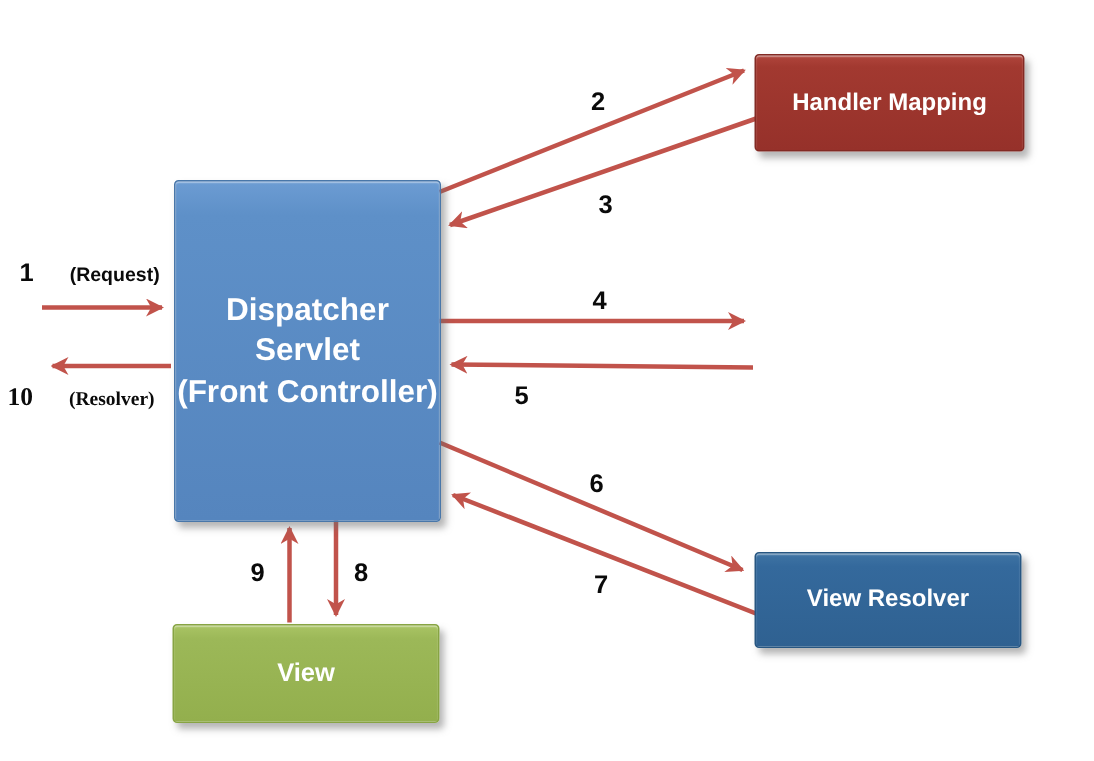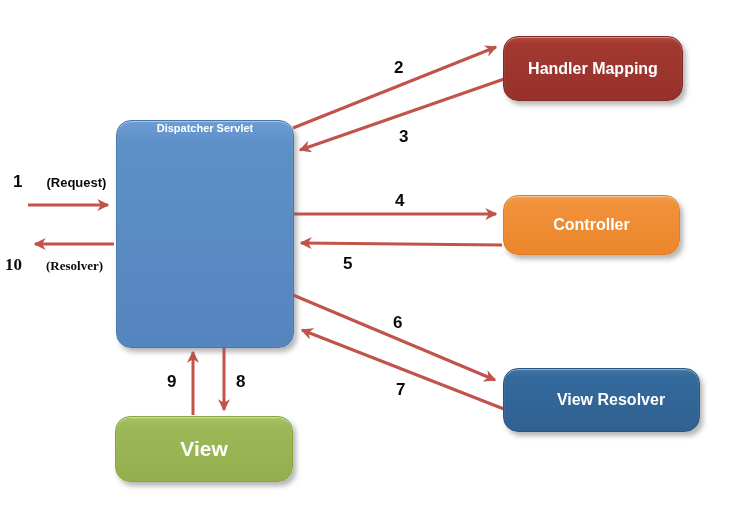--- a/index.html
+++ b/index.html
@@ -23,53 +23,51 @@
   }
   .node {
     position: absolute;
     display: flex;
     align-items: center;
     justify-content: center;
     text-align: center;
     color: #ffffff;
     font-weight: bold;
     font-size: 16px;
-    border-radius: 15px;
+    border-radius: 3px;
     box-shadow: 3px 4px 5px rgba(110,110,110,0.5), inset 0 1px 1px rgba(255,255,255,0.45);
   }
   .node-dispatcher {
     left: 116px; top: 120px; width: 176px; height: 226px;
     background: linear-gradient(180deg, #6C9CD3 0%, #5E90C8 10%, #5585BE 100%);
     border: 1px solid #4977A9;
-    font-size: 11px;
+    font-size: 21px;
     line-height: 1.3;
     flex-direction: column;
-    justify-content: space-between;
   }
   .node-handler {
     left: 503px; top: 36px; width: 178px; height: 63px;
     background: linear-gradient(180deg, #B0453C 0%, #A23930 12%, #96312A 100%);
     border: 1px solid #822A24;
   }
   .node-controller {
     left: 503px; top: 195px; width: 175px; height: 58px;
     background: linear-gradient(180deg, #F29C49 0%, #F0913B 14%, #EC8629 100%);
     border: 1px solid #D97E2B;
   }
   .node-viewresolver {
     left: 503px; top: 368px; width: 176px; height: 62px;
     background: linear-gradient(180deg, #3F74A4 0%, #34699C 14%, #2F6191 100%);
     border: 1px solid #275681;
-    padding-left: 19px;
   }
   .node-view {
     left: 115px; top: 416px; width: 176px; height: 64px;
     background: linear-gradient(180deg, #A9C464 0%, #9CB858 14%, #93AF4D 100%);
     border: 1px solid #87A443;
-    font-size: 21px;
+    font-size: 17px;
   }
   .step-label {
     position: absolute;
     display: flex;
     align-items: baseline;
     gap: 5px;
     color: #0a0a0a;
     white-space: nowrap;
   }
   .step-number {
@@ -113,29 +111,27 @@
       <line x1="293" y1="295" x2="495" y2="380" marker-end="url(#ah)"></line>
       <line x1="509" y1="411" x2="302" y2="330" marker-end="url(#ah)"></line>
       <line x1="224" y1="347" x2="224" y2="410" marker-end="url(#ah)"></line>
       <line x1="193" y1="415" x2="193" y2="352" marker-end="url(#ah)"></line>
       <line x1="114" y1="244" x2="35" y2="244" marker-end="url(#ah)"></line>
     </g>
   </svg>
 
   <div class="node node-dispatcher">
     <span>Dispatcher Servlet</span>
+    <span>(Front Controller)</span>
   </div>
 
   <div class="node node-handler">
     <span>Handler Mapping</span>
   </div>
 
-  <div class="node node-controller">
-    <span>Controller</span>
-  </div>
 
   <div class="node node-viewresolver">
     <span>View Resolver</span>
   </div>
 
   <div class="node node-view">
     <span>View</span>
   </div>
 
   <div class="step-label lbl-1">

